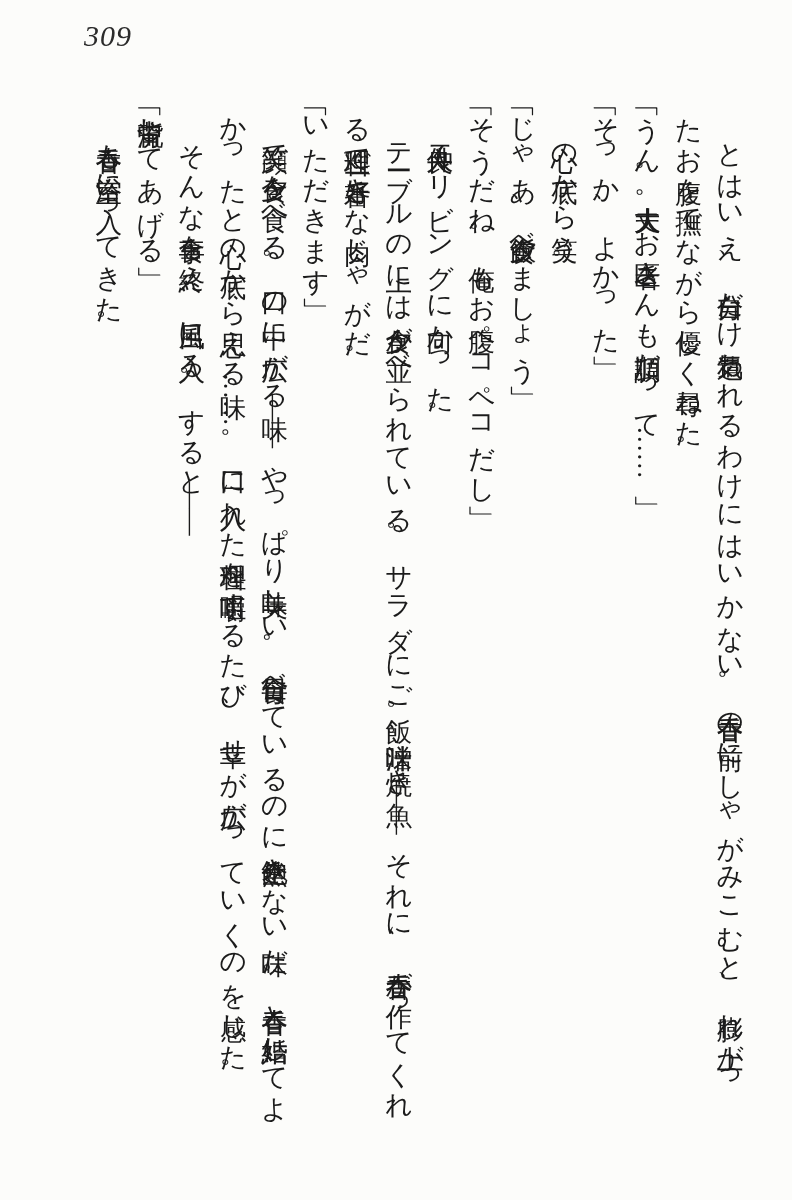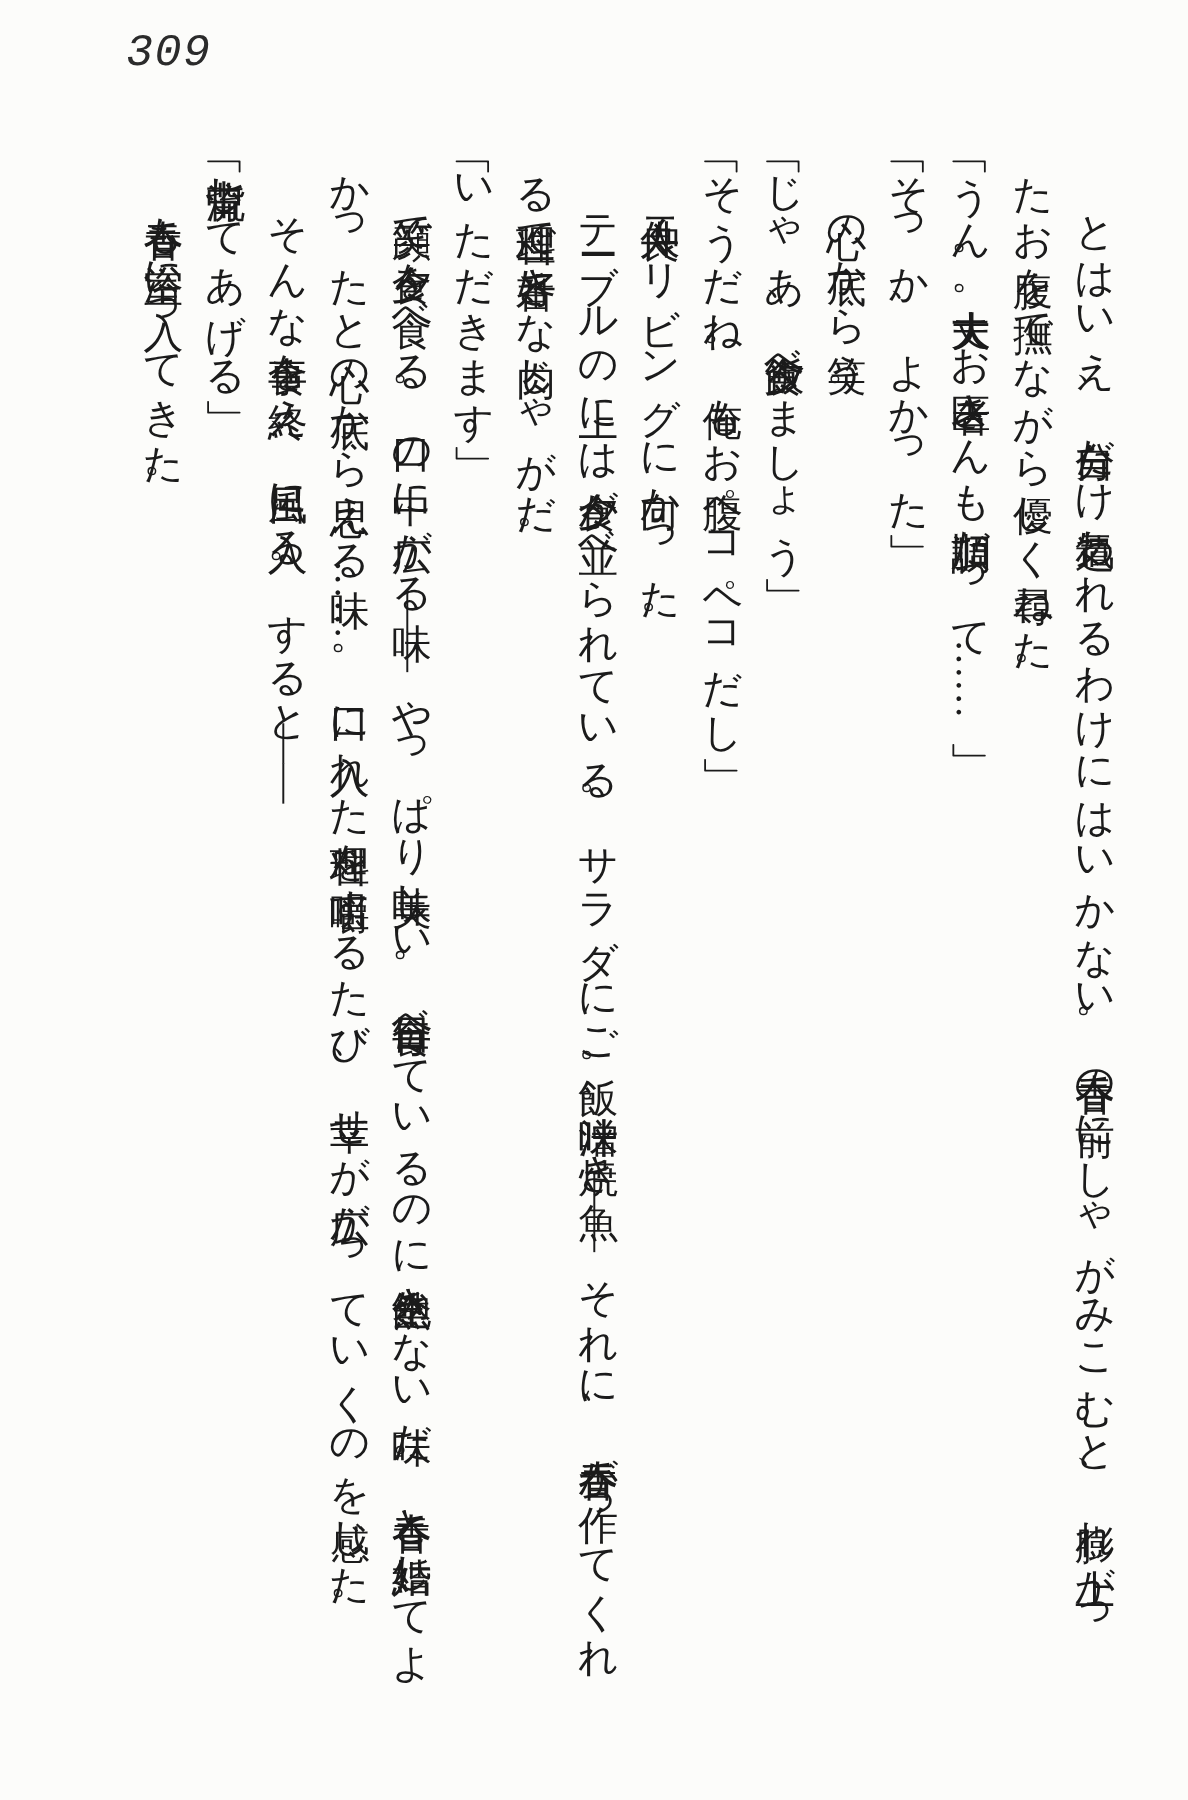--- a/index.html
+++ b/index.html
@@ -15,21 +15,21 @@
   }
   .book-page {
     position: absolute;
     inset: 0;
     background: #fcfcfa;
   }
   .page-number {
     position: absolute;
     top: 19px;
     left: 84px;
-    font-family: Liberation Mono, monospace;
+    font-family: Liberation Serif, serif;
     font-style: italic;
     font-size: 30px;
     letter-spacing: 1px;
     color: #2b2b2b;
   }
   .text-block {
     position: absolute;
     top: 99px;
     right: 42px;
     height: 1013px;

